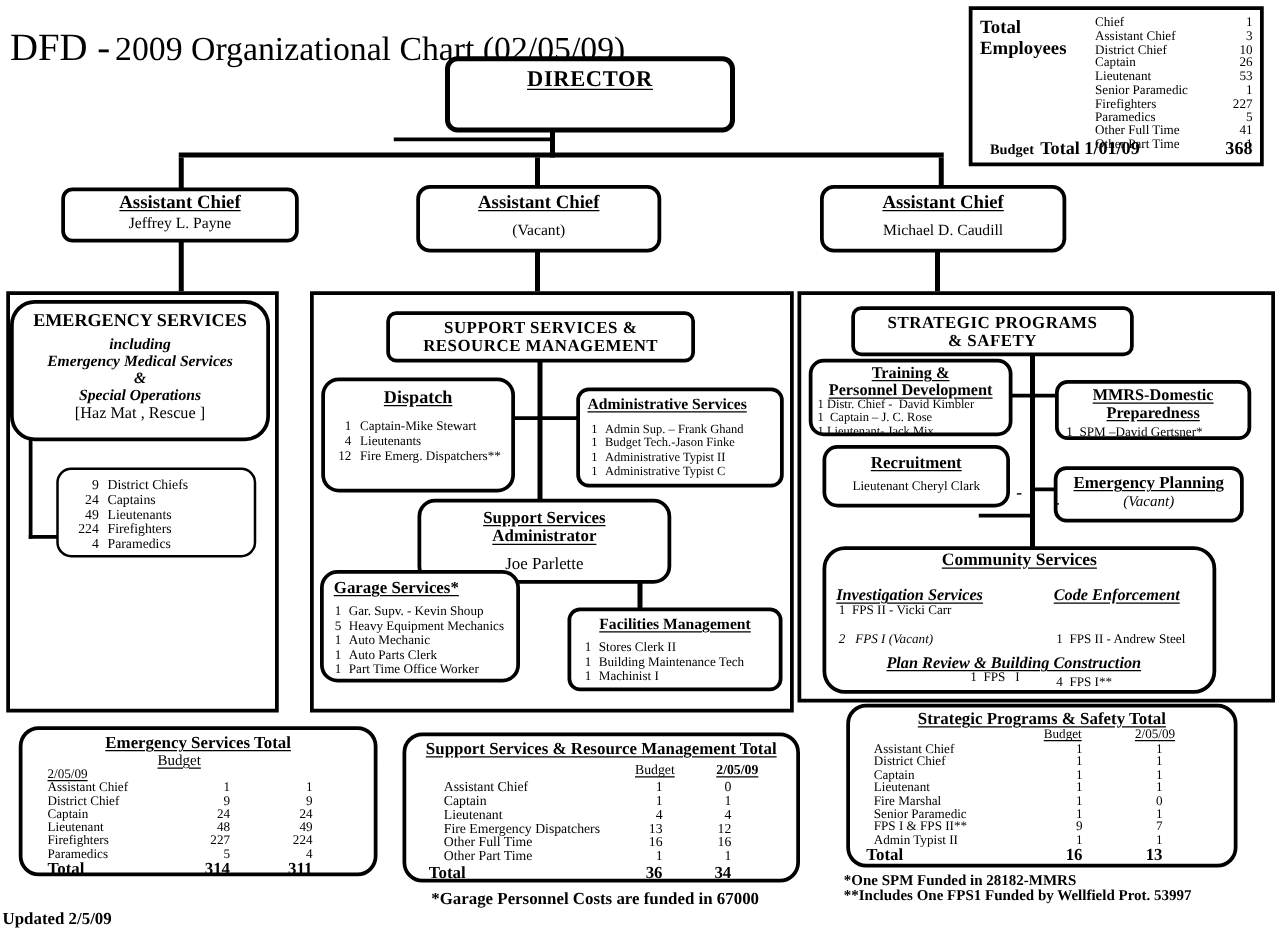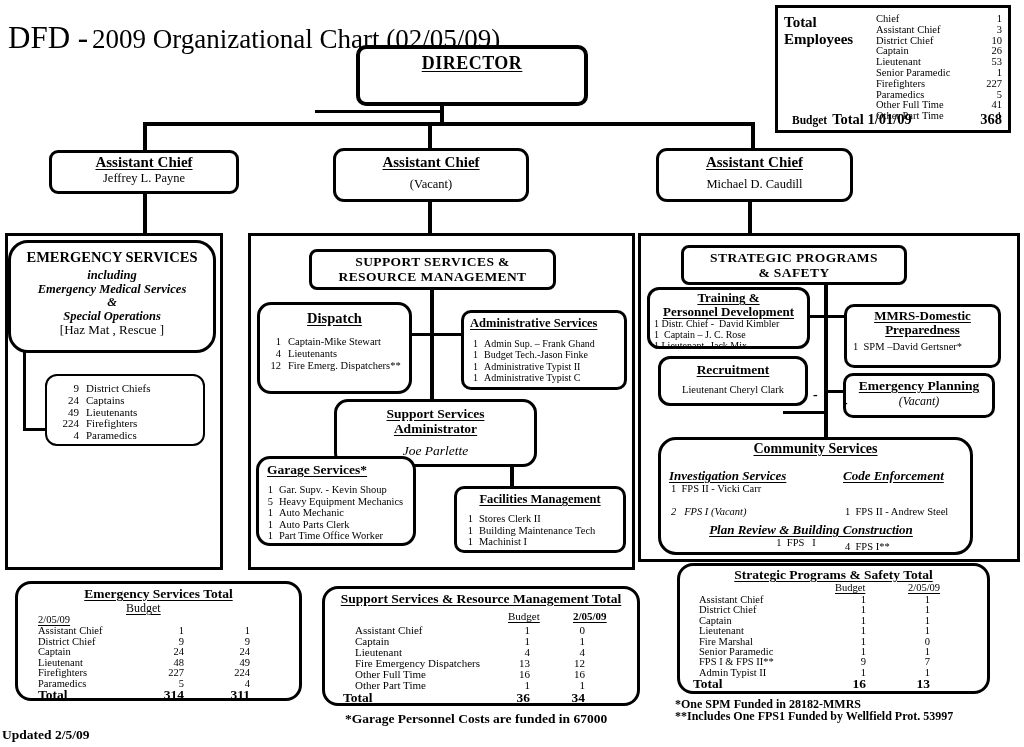--- a/index.html
+++ b/index.html
@@ -193,21 +193,21 @@
       <div class="srow">
           <span class="cnt" style="width:8px;">1</span>
           <span class="lbl" style="margin-left:6px;">Administrative Typist C</span>
         </div>
     </div>
   </div>
 
   <div class="box" style="left:334px;top:399px;width:203px;height:68px;border-width:3px;border-radius:14px;">
     <div class="c b u" style="margin-top:4px;font-size:13.5px;line-height:15px;">Support Services</div>
     <div class="c b u" style="font-size:13.5px;line-height:15px;">Administrator</div>
-    <div class="c" style="margin-top:7px;font-size:13.5px;font-style:italic;">Joe Parlette</div>
+    <div class="c" style="margin-top:7px;font-size:13.5px;">Joe Parlette</div>
   </div>
 
   <div class="box" style="left:256px;top:456px;width:160px;height:90px;border-width:3px;border-radius:14px;">
     <div class="b u" style="margin:3px 0 0 8px;font-size:13.5px;">Garage Services*</div>
     <div style="margin:6px 0 0 6px;font-size:10.5px;line-height:11.6px;">
       <div class="srow">
           <span class="cnt" style="width:8px;">1</span>
           <span class="lbl" style="margin-left:6px;">Gar. Supv. - Kevin Shoup</span>
         </div>
       <div class="srow">
@@ -259,21 +259,21 @@
   </div>
 
   <div class="box" style="left:647px;top:287px;width:163px;height:62px;border-width:3px;border-radius:12px;">
     <div class="c b u" style="margin-top:1px;font-size:13px;line-height:13.5px;">Training &amp;</div>
     <div class="c b u" style="font-size:13px;line-height:13.5px;">Personnel Development</div>
     <div class="keepsp" style="margin:1px 0 0 4px;font-size:10px;line-height:10.8px;">1 Distr. Chief -  David Kimbler</div>
     <div class="keepsp" style="margin-left:4px;font-size:10px;line-height:10.8px;">1  Captain – J. C. Rose</div>
     <div class="keepsp" style="margin-left:4px;font-size:10px;line-height:10.8px;">1 Lieutenant- Jack Mix</div>
   </div>
 
-  <div class="box" style="left:844px;top:304px;width:157px;height:64px;border-width:3px;border-radius:10px;">
+  <div class="box" style="left:844px;top:304px;width:157px;height:48px;border-width:3px;border-radius:10px;">
     <div class="c b u" style="margin-top:2px;font-size:13px;line-height:13.8px;">MMRS-Domestic</div>
     <div class="c b u" style="font-size:13px;line-height:13.8px;">Preparedness</div>
     <div class="keepsp" style="margin:4px 0 0 6px;font-size:10.5px;">1  SPM –David Gertsner*</div>
   </div>
 
   <div class="box" style="left:658px;top:356px;width:150px;height:50px;border-width:3px;border-radius:12px;">
     <div class="c b u" style="margin-top:3px;font-size:13.5px;">Recruitment</div>
     <div class="c" style="margin-top:6px;font-size:10.5px;">Lieutenant Cheryl Clark</div>
   </div>
 

